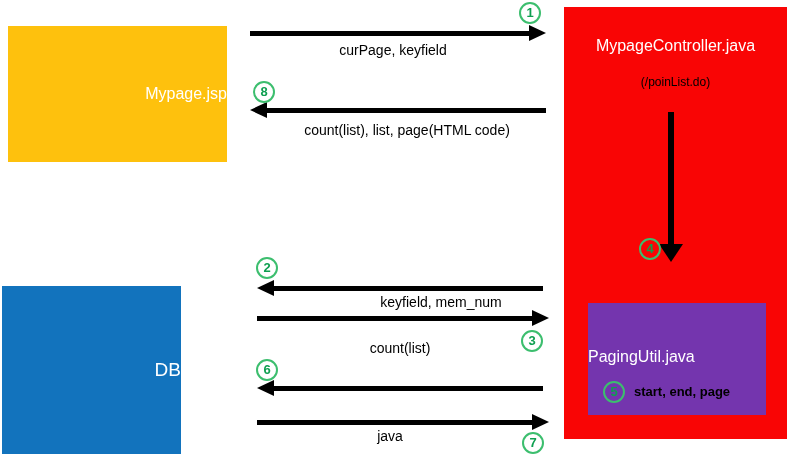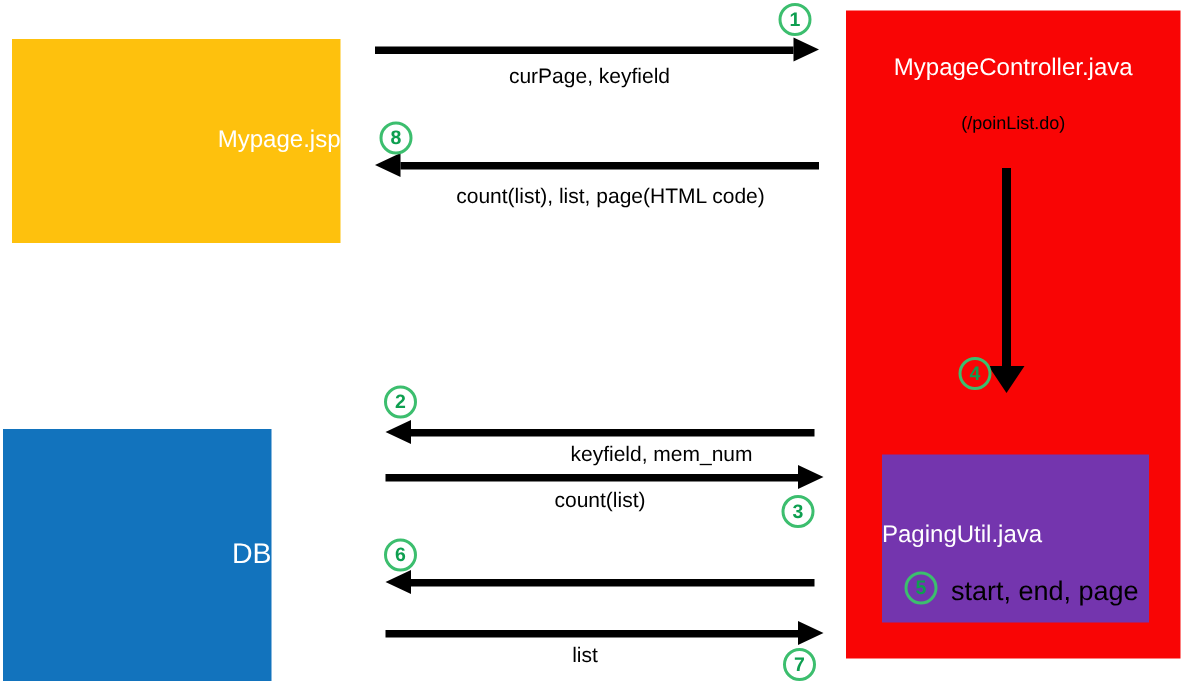--- a/index.html
+++ b/index.html
@@ -12,21 +12,21 @@
   .box-blue{left:2px;top:270px;width:179px;height:168px;background:#1273BD;color:#ffffff;font-size:19px;}
   .box-red{position:absolute;left:564px;top:7px;width:223px;height:432px;background:#F90505;}
   .red-title{position:absolute;top:30px;left:0;width:100%;text-align:center;color:#ffffff;font-size:16px;}
   .red-sub{position:absolute;top:68px;left:0;width:100%;text-align:center;color:#000000;font-size:12px;}
   .params{position:absolute;left:29px;top:147px;color:#000000;font-weight:bold;font-size:13px;line-height:16px;}
   .v-arrow{position:absolute;left:95px;top:105px;width:24px;height:150px;}
   .v-shaft{position:absolute;left:9px;top:0;width:6px;height:132px;background:#000000;}
   .v-head{position:absolute;left:0;bottom:0;width:0;height:0;border-left:12px solid transparent;border-right:12px solid transparent;border-top:18px solid #000000;}
   .box-purple{position:absolute;left:24px;top:296px;width:178px;height:112px;background:#7435AE;}
   .purple-title{position:absolute;top:45px;left:0;width:100%;color:#ffffff;font-size:16px;}
-  .purple-output{position:absolute;left:46px;top:81px;color:#000000;font-weight:normal;font-size:18px;white-space:nowrap;}
+  .purple-output{position:absolute;left:46px;top:81px;color:#000000;font-weight:bold;font-size:13px;white-space:nowrap;}
   .h-arrow{position:absolute;display:flex;align-items:center;height:16px;}
   .h-arrow .shaft{flex:1;height:5px;background:#000000;}
   .head-right{width:0;height:0;border-left:17px solid #000000;border-top:8px solid transparent;border-bottom:8px solid transparent;}
   .head-left{width:0;height:0;border-right:17px solid #000000;border-top:8px solid transparent;border-bottom:8px solid transparent;}
   .alabel{position:absolute;transform:translateX(-50%);font-weight:normal;font-size:14px;color:#000000;white-space:nowrap;}
   .step{
     position:absolute;width:22px;height:22px;box-sizing:border-box;
     border:2px solid #3CBE6E;border-radius:50%;background:transparent;
     color:#0E9F50;font-weight:bold;font-size:13px;line-height:18px;text-align:center;
   }
@@ -80,29 +80,29 @@
     <div class="head-left"></div>
     <div class="shaft"></div>
   </div>
   <div class="step" style="left:256px;top:257px;">2</div>
   <div class="alabel" style="left:397px;top:294px;margin-left:44px;">keyfield, mem_num</div>
 
   <div class="h-arrow" style="left:257px;top:310px;width:292px;">
     <div class="shaft"></div>
     <div class="head-right"></div>
   </div>
-  <div class="alabel" style="left:400px;top:325px;text-align:right;">count(list)</div>
+  <div class="alabel" style="left:400px;top:340px;text-align:right;">count(list)</div>
   <div class="step" style="left:521px;top:330px;">3</div>
 
   <div class="h-arrow" style="left:257px;top:380px;width:286px;">
     <div class="head-left"></div>
     <div class="shaft"></div>
   </div>
   <div class="step" style="left:256px;top:359px;">6</div>
 
   <div class="h-arrow" style="left:257px;top:414px;width:292px;">
     <div class="shaft"></div>
     <div class="head-right"></div>
   </div>
-  <div class="alabel" style="left:390px;top:428px;">list</div>
+  <div class="alabel" style="left:390px;top:428px;">java</div>
   <div class="step" style="left:522px;top:432px;">7</div>
 
 </div>
 
 </body></html>

